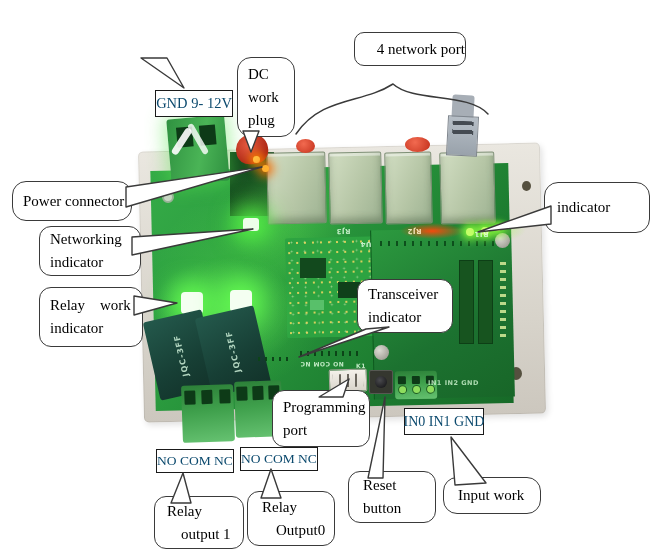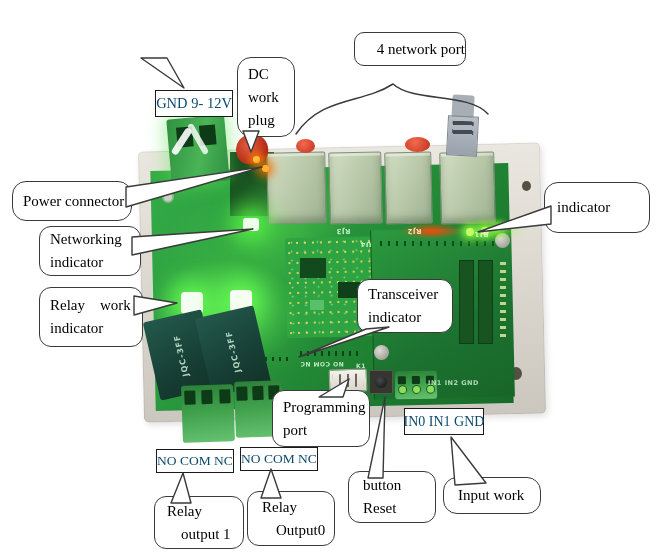--- a/index.html
+++ b/index.html
@@ -192,22 +192,22 @@
     <div class="ln">Transceiver</div>
     <div class="ln">indicator</div>
   </div>
 
   <div class="bubble" style="left:272px;top:390px;width:98px;height:57px;">
     <div class="ln">Programming</div>
     <div class="ln">port</div>
   </div>
 
   <div class="bubble" style="left:348px;top:471px;width:88px;height:52px;">
+    <div class="ln" style="padding-left:14px;">Reset</div>
     <div class="ln" style="padding-left:14px;">button</div>
-    <div class="ln" style="padding-left:14px;">Reset</div>
   </div>
 
   <div class="bubble" style="left:443px;top:477px;width:98px;height:37px;border-radius:14px;">
     <div class="ln" style="padding-left:14px;">Input work</div>
   </div>
 
   <div class="bubble" style="left:154px;top:496px;width:90px;height:53px;">
     <div class="ln" style="padding-left:12px;">Relay</div>
     <div class="ln" style="padding-left:26px;">output 1</div>
   </div>

